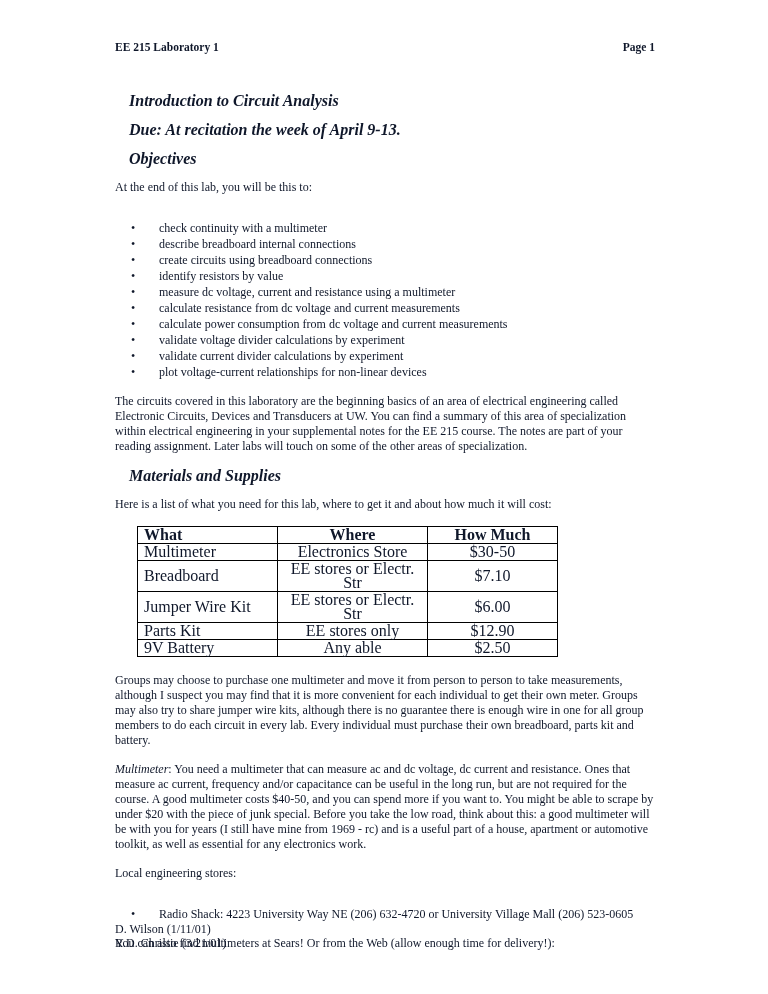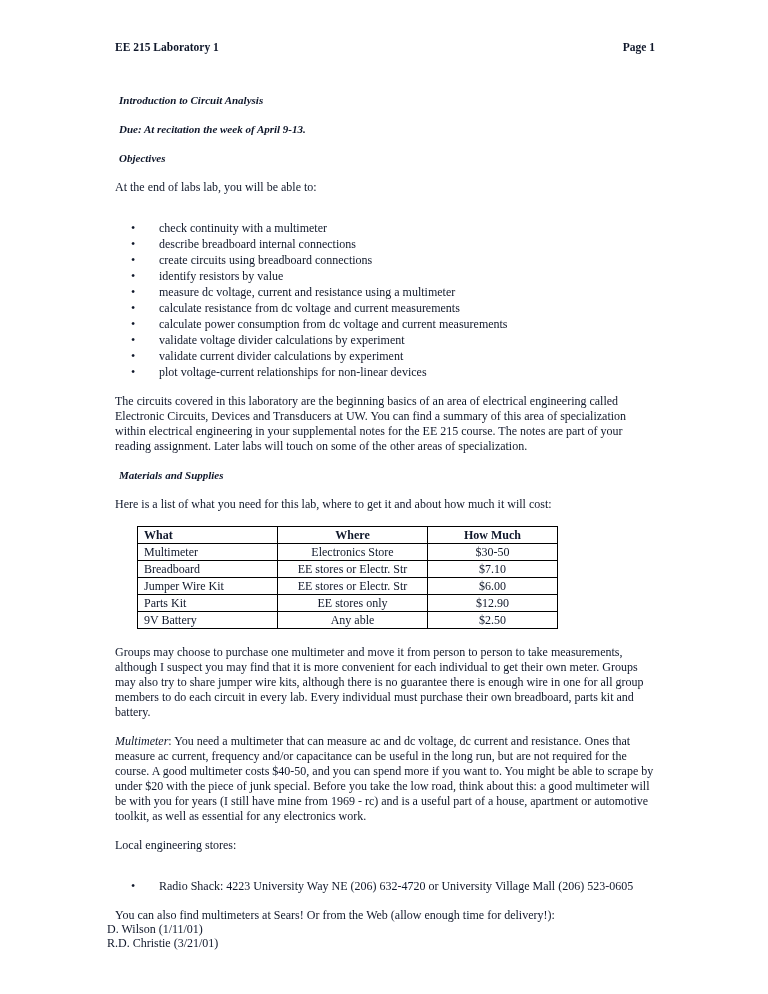--- a/index.html
+++ b/index.html
@@ -23,22 +23,22 @@
   .doc-header {
     display: flex;
     justify-content: space-between;
     font-weight: bold;
     font-size: 11.5px;
     margin-bottom: 38px;
   }
   .h-bi {
     font-weight: bold;
     font-style: italic;
-    font-size: 11px;
-    margin: 0 0 14px 4px;
+    font-size: 16px;
+    margin: 0 0 14px 14px;
   }
   p.body-text {
     margin: 0 0 14px 0;
   }
   .bullet-list {
     margin: 0 0 14px 0;
     padding: 12px 0 0 0;
   }
   .bullet-item {
     display: flex;
@@ -60,41 +60,41 @@
   .store-list {
     margin: 0 0 14px 0;
     padding: 12px 0 0 0;
   }
   table.supplies {
     border-collapse: collapse;
     margin: 0 0 16px 22px;
   }
   table.supplies th, table.supplies td {
     border: 1px solid #000000;
-    font-size: 12px;
+    font-size: 16px;
     line-height: 14px;
     padding: 1px 6px;
     font-weight: normal;
   }
   table.supplies th {
     font-weight: bold;
     text-align: left;
   }
   table.supplies th.c, table.supplies td.c {
     text-align: center;
   }
   table.supplies col.col-what { width: 140px; }
   table.supplies col.col-where { width: 150px; }
   table.supplies col.col-how { width: 130px; }
   .lead-italic {
     font-style: italic;
   }
   .doc-footer {
     position: absolute;
-    left: 107px;
+    left: 115px;
     bottom: 44px;
     font-size: 12px;
     line-height: 14px;
   }
 </style>
 </head>
 <body>
 
 <div class="page">
 
@@ -102,21 +102,21 @@
     <span>EE 215 Laboratory 1</span>
     <span>Page 1</span>
   </div>
 
   <p class="h-bi">Introduction to Circuit Analysis</p>
 
   <p class="h-bi">Due: At recitation the week of April 9-13.</p>
 
   <p class="h-bi">Objectives</p>
 
-  <p class="body-text">At the end of labs lab, you will be able to:</p>
+  <p class="body-text">At the end of this lab, you will be this to:</p>
 
   <div class="bullet-list">
     <div class="bullet-item">
       <span class="bullet-marker"></span>
       <span class="bullet-text">check continuity with a multimeter</span>
     </div>
     <div class="bullet-item">
       <span class="bullet-marker"></span>
       <span class="bullet-text">describe breadboard internal connections</span>
     </div>

